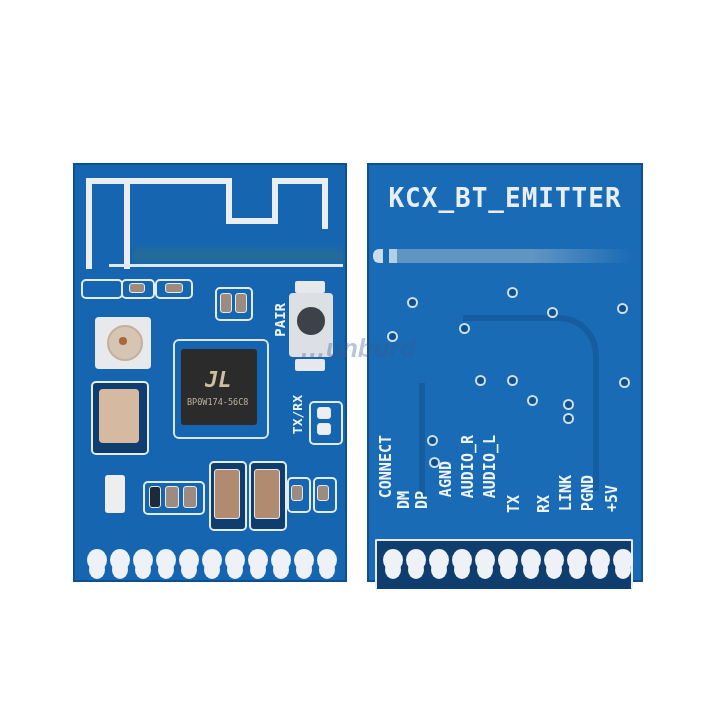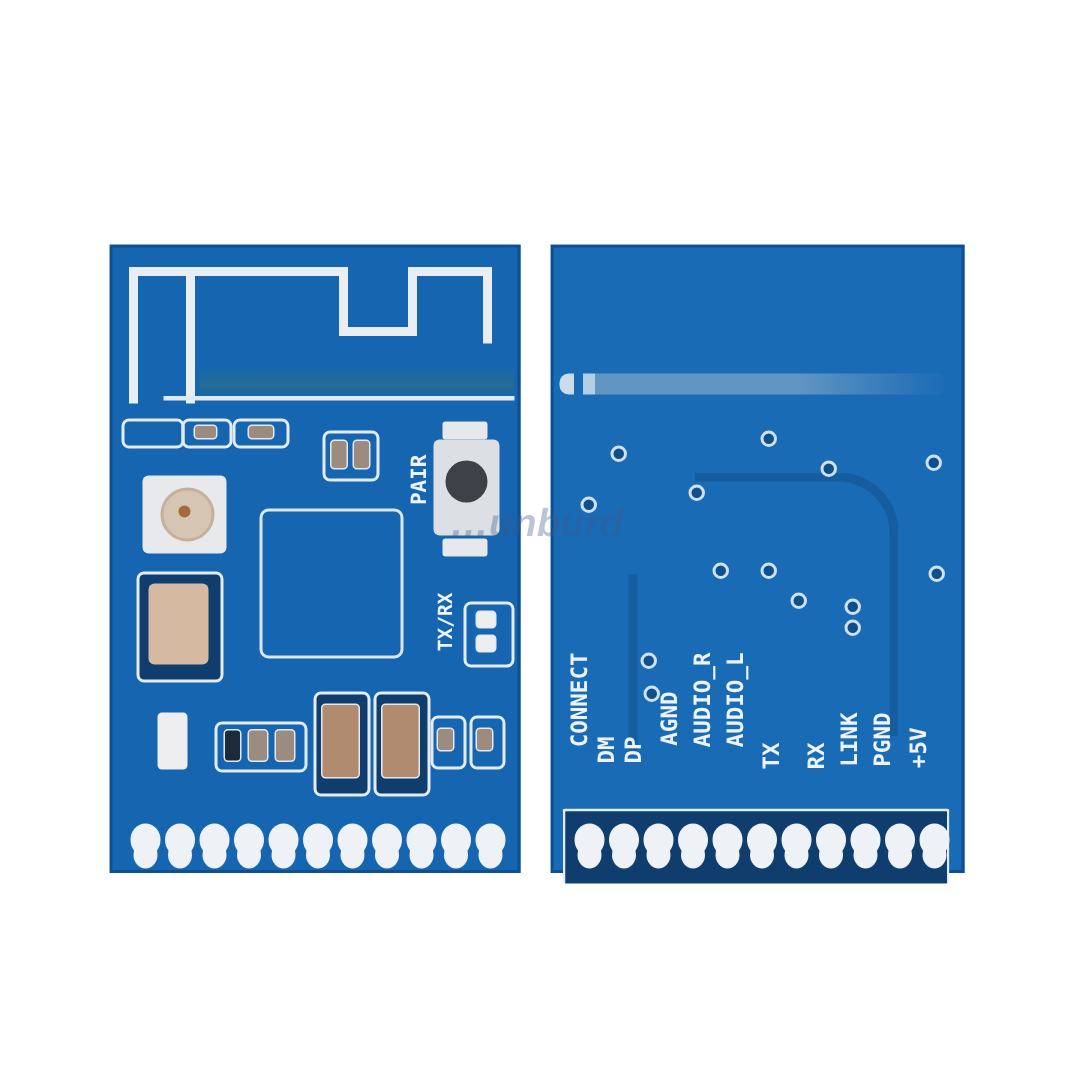--- a/index.html
+++ b/index.html
@@ -51,20 +51,24 @@
   <div class="abs" style="left:22px;top:154px;width:56px;height:52px;background:#e7e9ec;border-radius:4px">
     <div class="abs" style="left:12px;top:8px;width:32px;height:32px;border-radius:50%;background:#d7c5b3;border:2px solid #c4b09b"></div>
     <div class="abs" style="left:24px;top:20px;width:8px;height:8px;border-radius:50%;background:#a8673c"></div>
   </div>
 
   <div class="outline" style="left:18px;top:218px;width:54px;height:70px;background:#0f3e6e">
     <div class="abs" style="left:6px;top:6px;width:40px;height:54px;background:#d5b9a0;border-radius:4px"></div>
   </div>
 
   <div class="chip-outline"></div>
+  <div class="chip">
+    <div class="abs" style="left:24px;top:18px;font-size:22px;font-weight:bold;font-style:italic;color:#cbbf9e">JL</div>
+    <div class="abs" style="left:6px;top:48px;font-size:8.5px;white-space:nowrap">BP0W174-56C8</div>
+  </div>
 
   <div class="abs" style="left:222px;top:118px;width:30px;height:12px;background:#e6e8eb;border-radius:2px"></div>
   <div class="abs" style="left:216px;top:130px;width:44px;height:64px;background:#dcdfe3;border-radius:4px">
     <div class="abs" style="left:8px;top:14px;width:28px;height:28px;border-radius:50%;background:#3d4248"></div>
   </div>
   <div class="abs" style="left:222px;top:196px;width:30px;height:12px;background:#e6e8eb;border-radius:2px"></div>
   <div class="vlabel" style="left:200px;top:140px;font-size:14px">PAIR</div>
 
   <div class="vlabel" style="left:218px;top:232px;font-size:13px">TX/RX</div>
   <div class="outline" style="left:236px;top:238px;width:30px;height:40px">
@@ -100,20 +104,21 @@
     <div class="pad" style="left:115px"></div>
     <div class="pad" style="left:138px"></div>
     <div class="pad" style="left:161px"></div>
     <div class="pad" style="left:184px"></div>
     <div class="pad" style="left:207px"></div>
     <div class="pad" style="left:230px"></div>
   </div>
 </div>
 
 <div class="board right">
+  <div class="abs silk" style="left:0;width:276px;top:20px;text-align:center;font-size:26px;letter-spacing:1px">KCX_BT_EMITTER</div>
   <div class="abs" style="left:6px;top:86px;width:258px;height:14px;background:linear-gradient(90deg,#eaf0f6 0 10px,#1a6bb6 10px 16px,#cfe0ef 16px 24px,#6d9cc4 24px 160px,#1a6bb6);opacity:.85;border-radius:6px"></div>
 
   <div class="trace" style="left:96px;top:152px;width:130px;height:170px;border-left:none;border-bottom:none;border-radius:0 40px 0 0"></div>
   <div class="trace" style="left:52px;top:220px;width:10px;height:120px;border-right:none;border-top:none;border-bottom:none"></div>
 
   <div class="via" style="left:60px;top:272px"></div>
   <div class="via" style="left:62px;top:294px"></div>
   <div class="via" style="left:92px;top:160px"></div>
   <div class="via" style="left:196px;top:236px"></div>
   <div class="via" style="left:196px;top:250px"></div>

